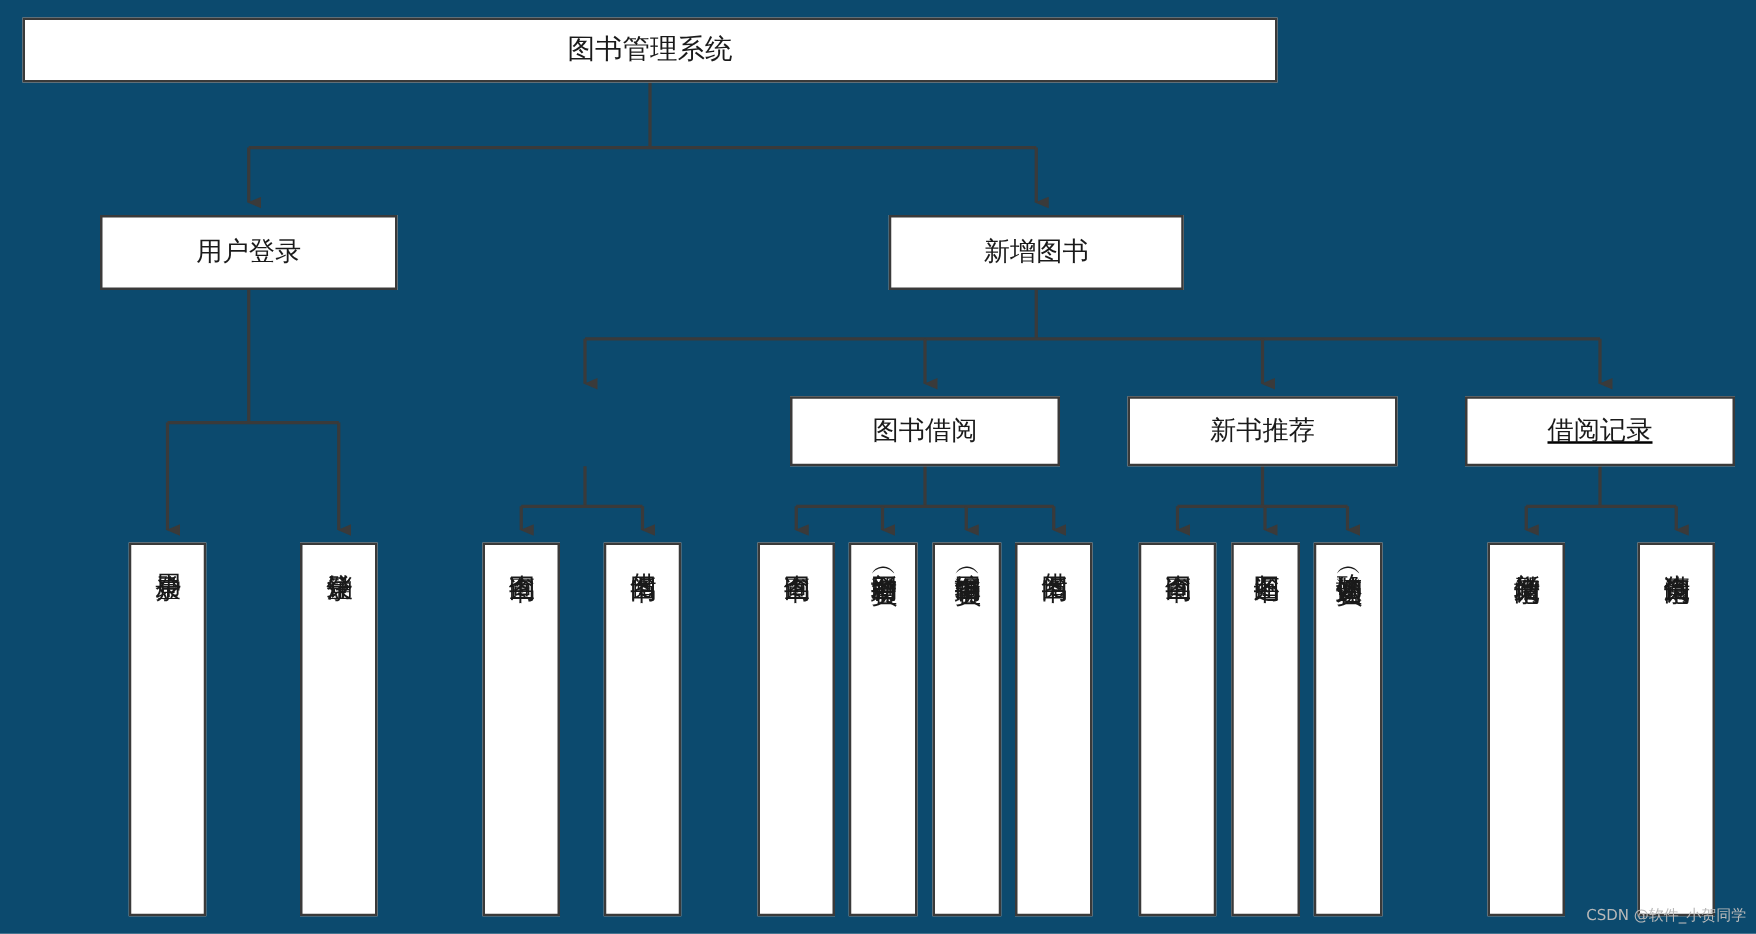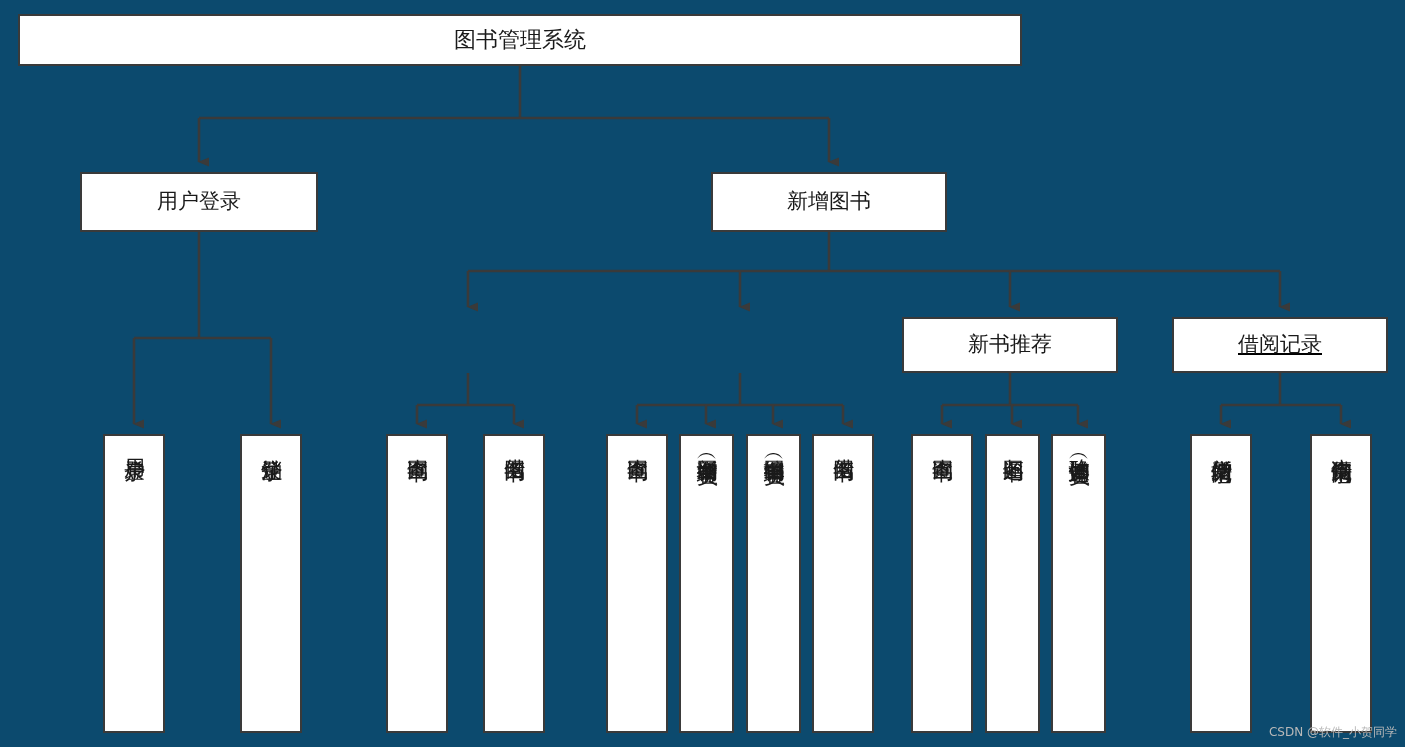--- a/index.html
+++ b/index.html
@@ -77,20 +77,23 @@
     <span class="node-h">图书管理系统</span>
   </div>
 
   <div class="node" style="left:80px;top:172px;width:238px;height:60px;">
     <span class="node-h">用户登录</span>
   </div>
   <div class="node" style="left:711px;top:172px;width:236px;height:60px;">
     <span class="node-h">新增图书</span>
   </div>
 
+  <div class="node" style="left:632px;top:317px;width:216px;height:56px;">
+    <span class="node-h">图书借阅</span>
+  </div>
   <div class="node" style="left:902px;top:317px;width:216px;height:56px;">
     <span class="node-h">新书推荐</span>
   </div>
   <div class="node" style="left:1172px;top:317px;width:216px;height:56px;text-decoration:underline;">
     <span class="node-h">借阅记录</span>
   </div>
 
   <div class="node node-leaf" style="left:103px;top:434px;width:62px;height:299px;">
     <span class="vtext">用户登录</span>
   </div>

